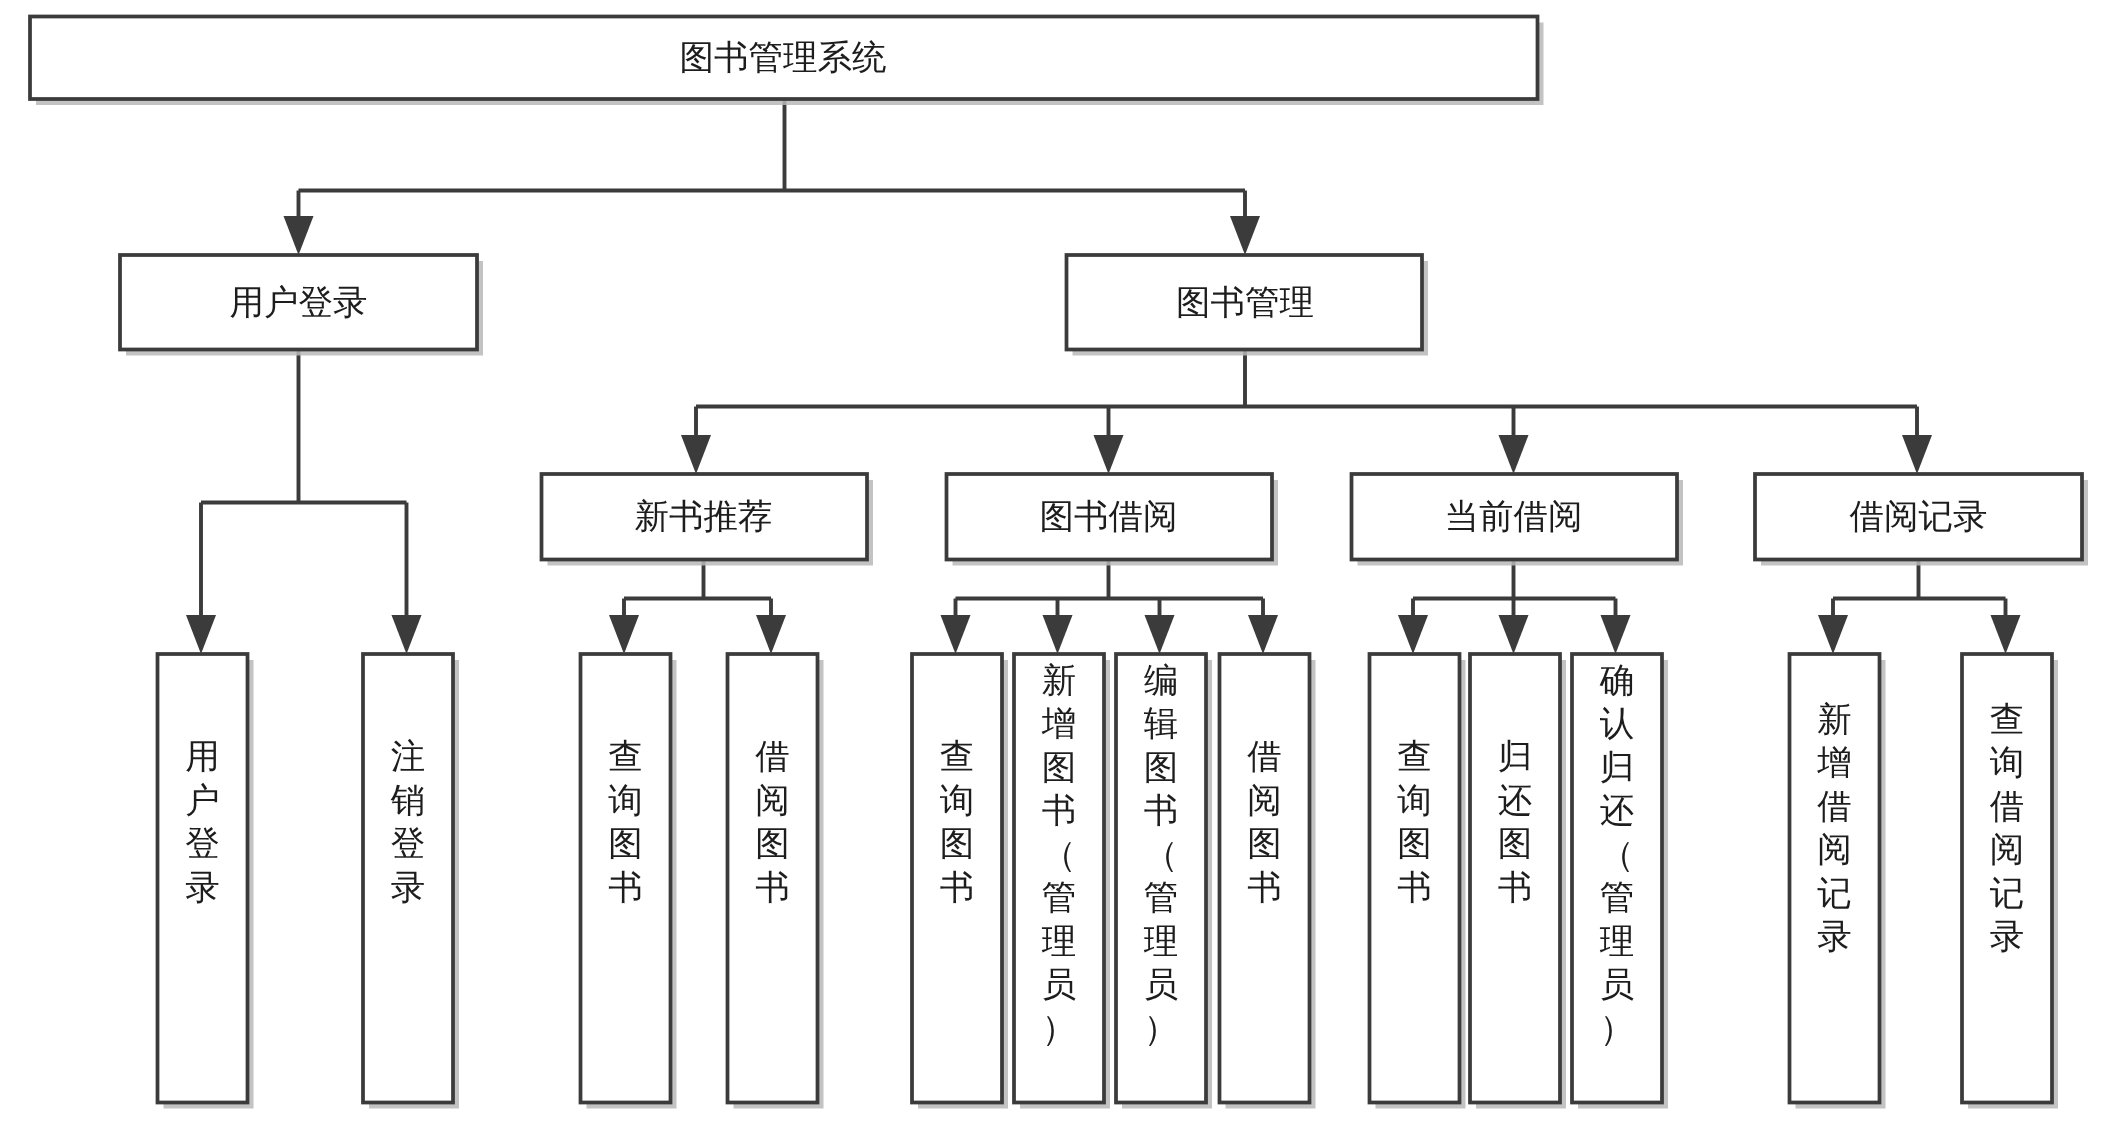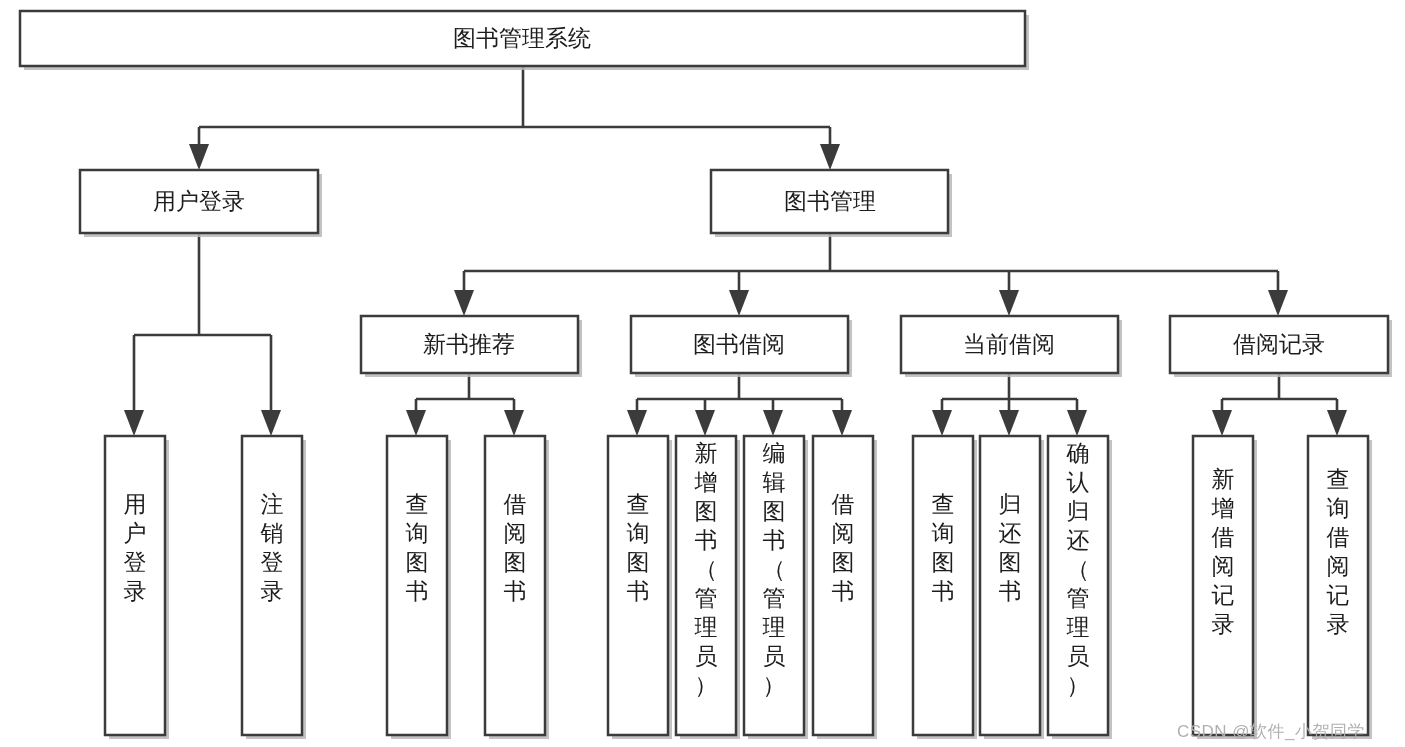--- a/index.html
+++ b/index.html
@@ -248,14 +248,13 @@
         <rect class="node-box" x="1193" y="436" width="60" height="299"></rect>
         <text class="node-label-v" x="1223" y="487"><tspan x="1223" y="487">新</tspan><tspan x="1223" y="516">增</tspan><tspan x="1223" y="545">借</tspan><tspan x="1223" y="574">阅</tspan><tspan x="1223" y="603">记</tspan><tspan x="1223" y="632">录</tspan></text>
       </g>
       <g>
         <rect class="node-box" x="1308" y="436" width="60" height="299"></rect>
         <text class="node-label-v" x="1338" y="487"><tspan x="1338" y="487">查</tspan><tspan x="1338" y="516">询</tspan><tspan x="1338" y="545">借</tspan><tspan x="1338" y="574">阅</tspan><tspan x="1338" y="603">记</tspan><tspan x="1338" y="632">录</tspan></text>
       </g>
     </g>
   </svg>
 
-  <div class="watermark">CSDN @软件_小贺同学</div>
 </div>
 
 </body></html>

